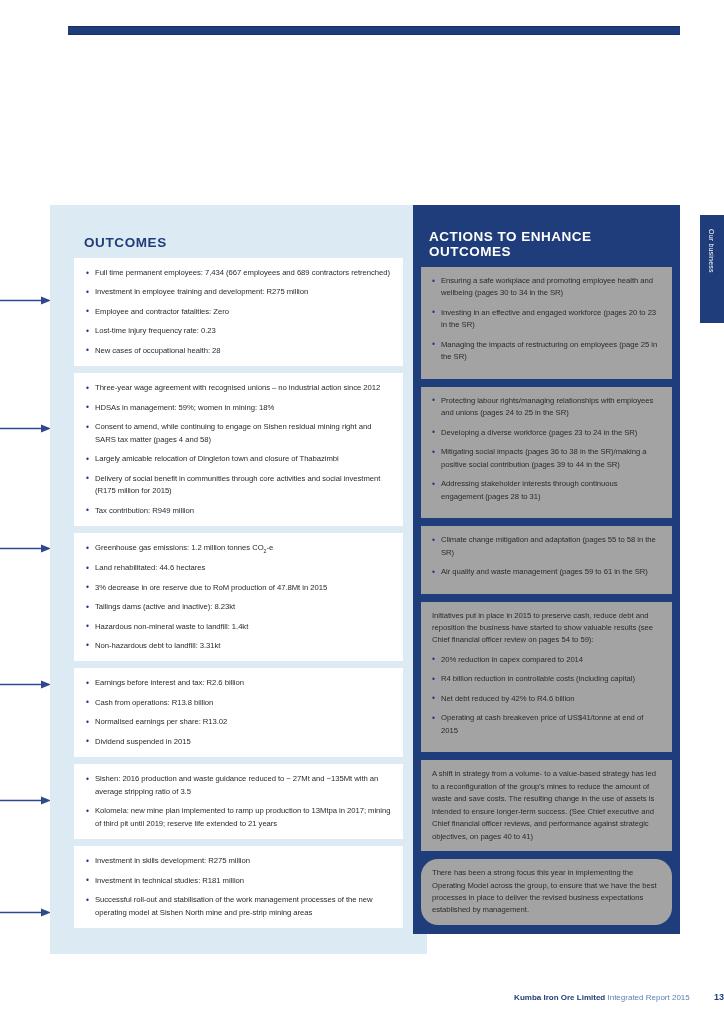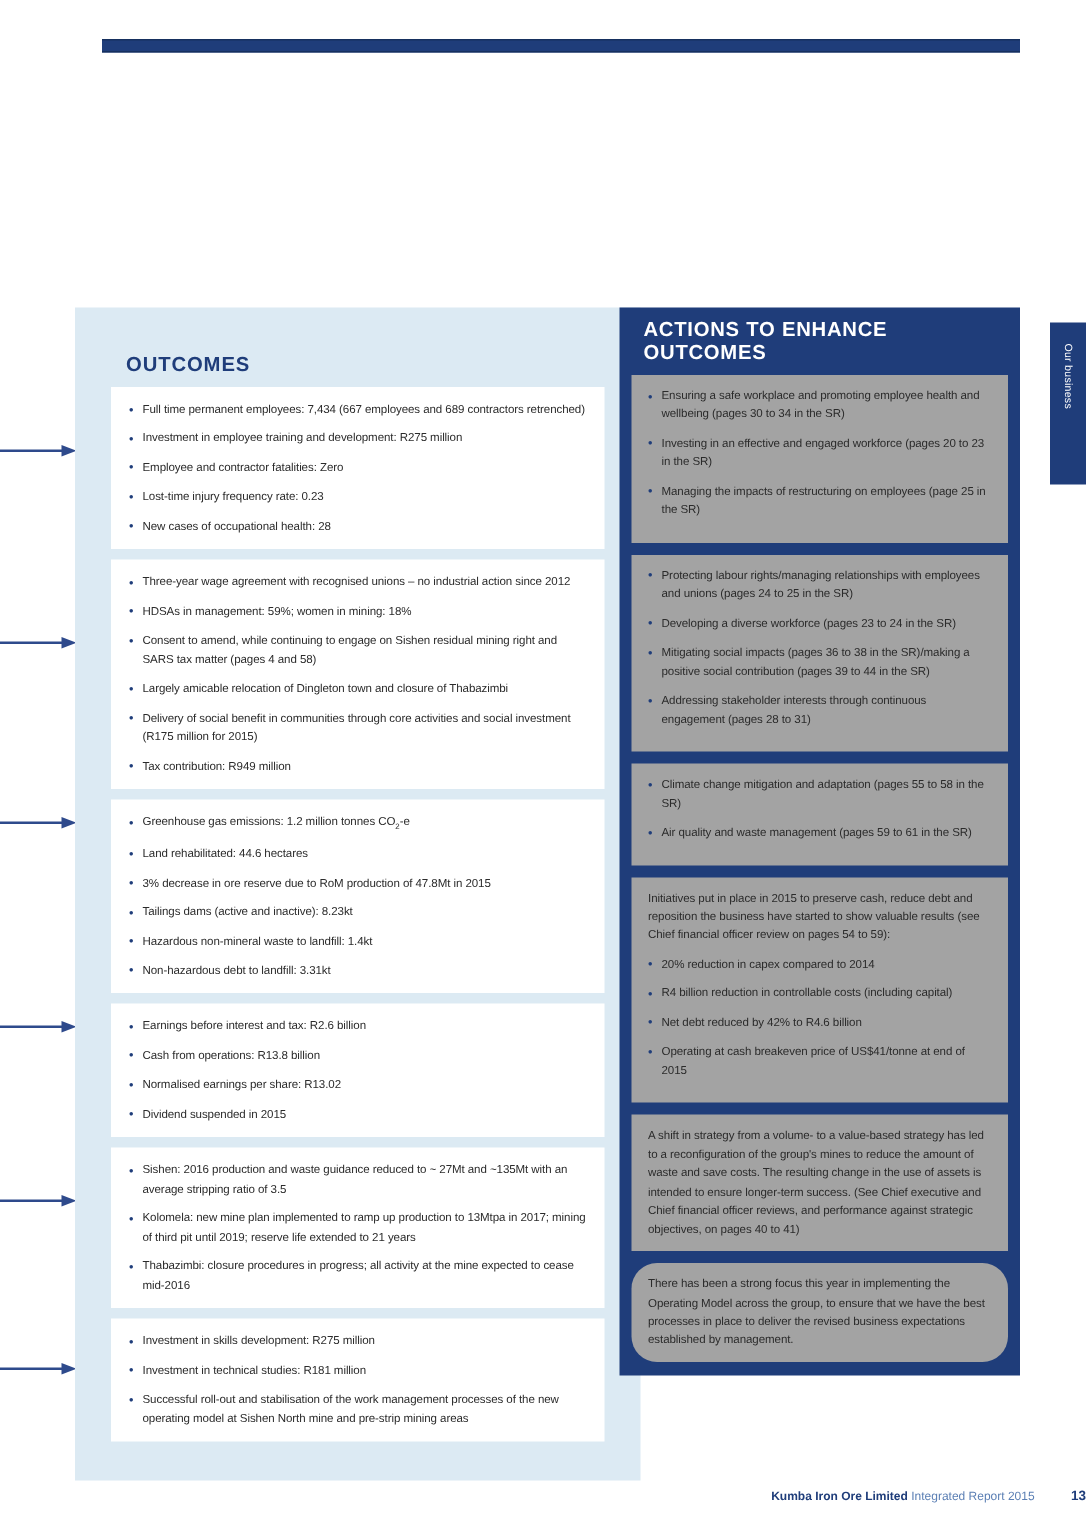--- a/index.html
+++ b/index.html
@@ -59,21 +59,21 @@
   .lbox:last-child { margin-bottom: 0; }
 
   .col-right {
     position: absolute;
     left: 413px;
     top: 205px;
     width: 267px;
     background: #1f3d7a;
     padding: 0;
   }
-  .col-right-inner { padding: 4px 8px 9px 8px; }
+  .col-right-inner { padding: 21px 8px 9px 8px; }
 
   .col-right h2 {
     margin: 3px 0 8px 8px;
     font-size: 13.5px;
     font-weight: bold;
     letter-spacing: 0.5px;
     color: #ffffff;
   }
 
   .rbox {
@@ -288,21 +288,20 @@
           <li>Cash from operations: R13.8 billion</li>
           <li>Normalised earnings per share: R13.02</li>
           <li>Dividend suspended in 2015</li>
         </ul>
       </div>
 
       <div class="lbox">
         <ul class="blist">
           <li>Sishen: 2016 production and waste guidance reduced to ~ 27Mt and ~135Mt with an average stripping ratio of 3.5</li>
           <li>Kolomela: new mine plan implemented to ramp up production to 13Mtpa in 2017; mining of third pit until 2019; reserve life extended to 21 years</li>
-          <li>Thabazimbi: closure procedures in progress; all activity at the mine expected to cease mid-2016</li>
         </ul>
       </div>
 
       <div class="lbox">
         <ul class="blist">
           <li>Investment in skills development: R275 million</li>
           <li>Investment in technical studies: R181 million</li>
           <li>Successful roll-out and stabilisation of the work management processes of the new operating model at Sishen North mine and pre-strip mining areas</li>
         </ul>
       </div>

